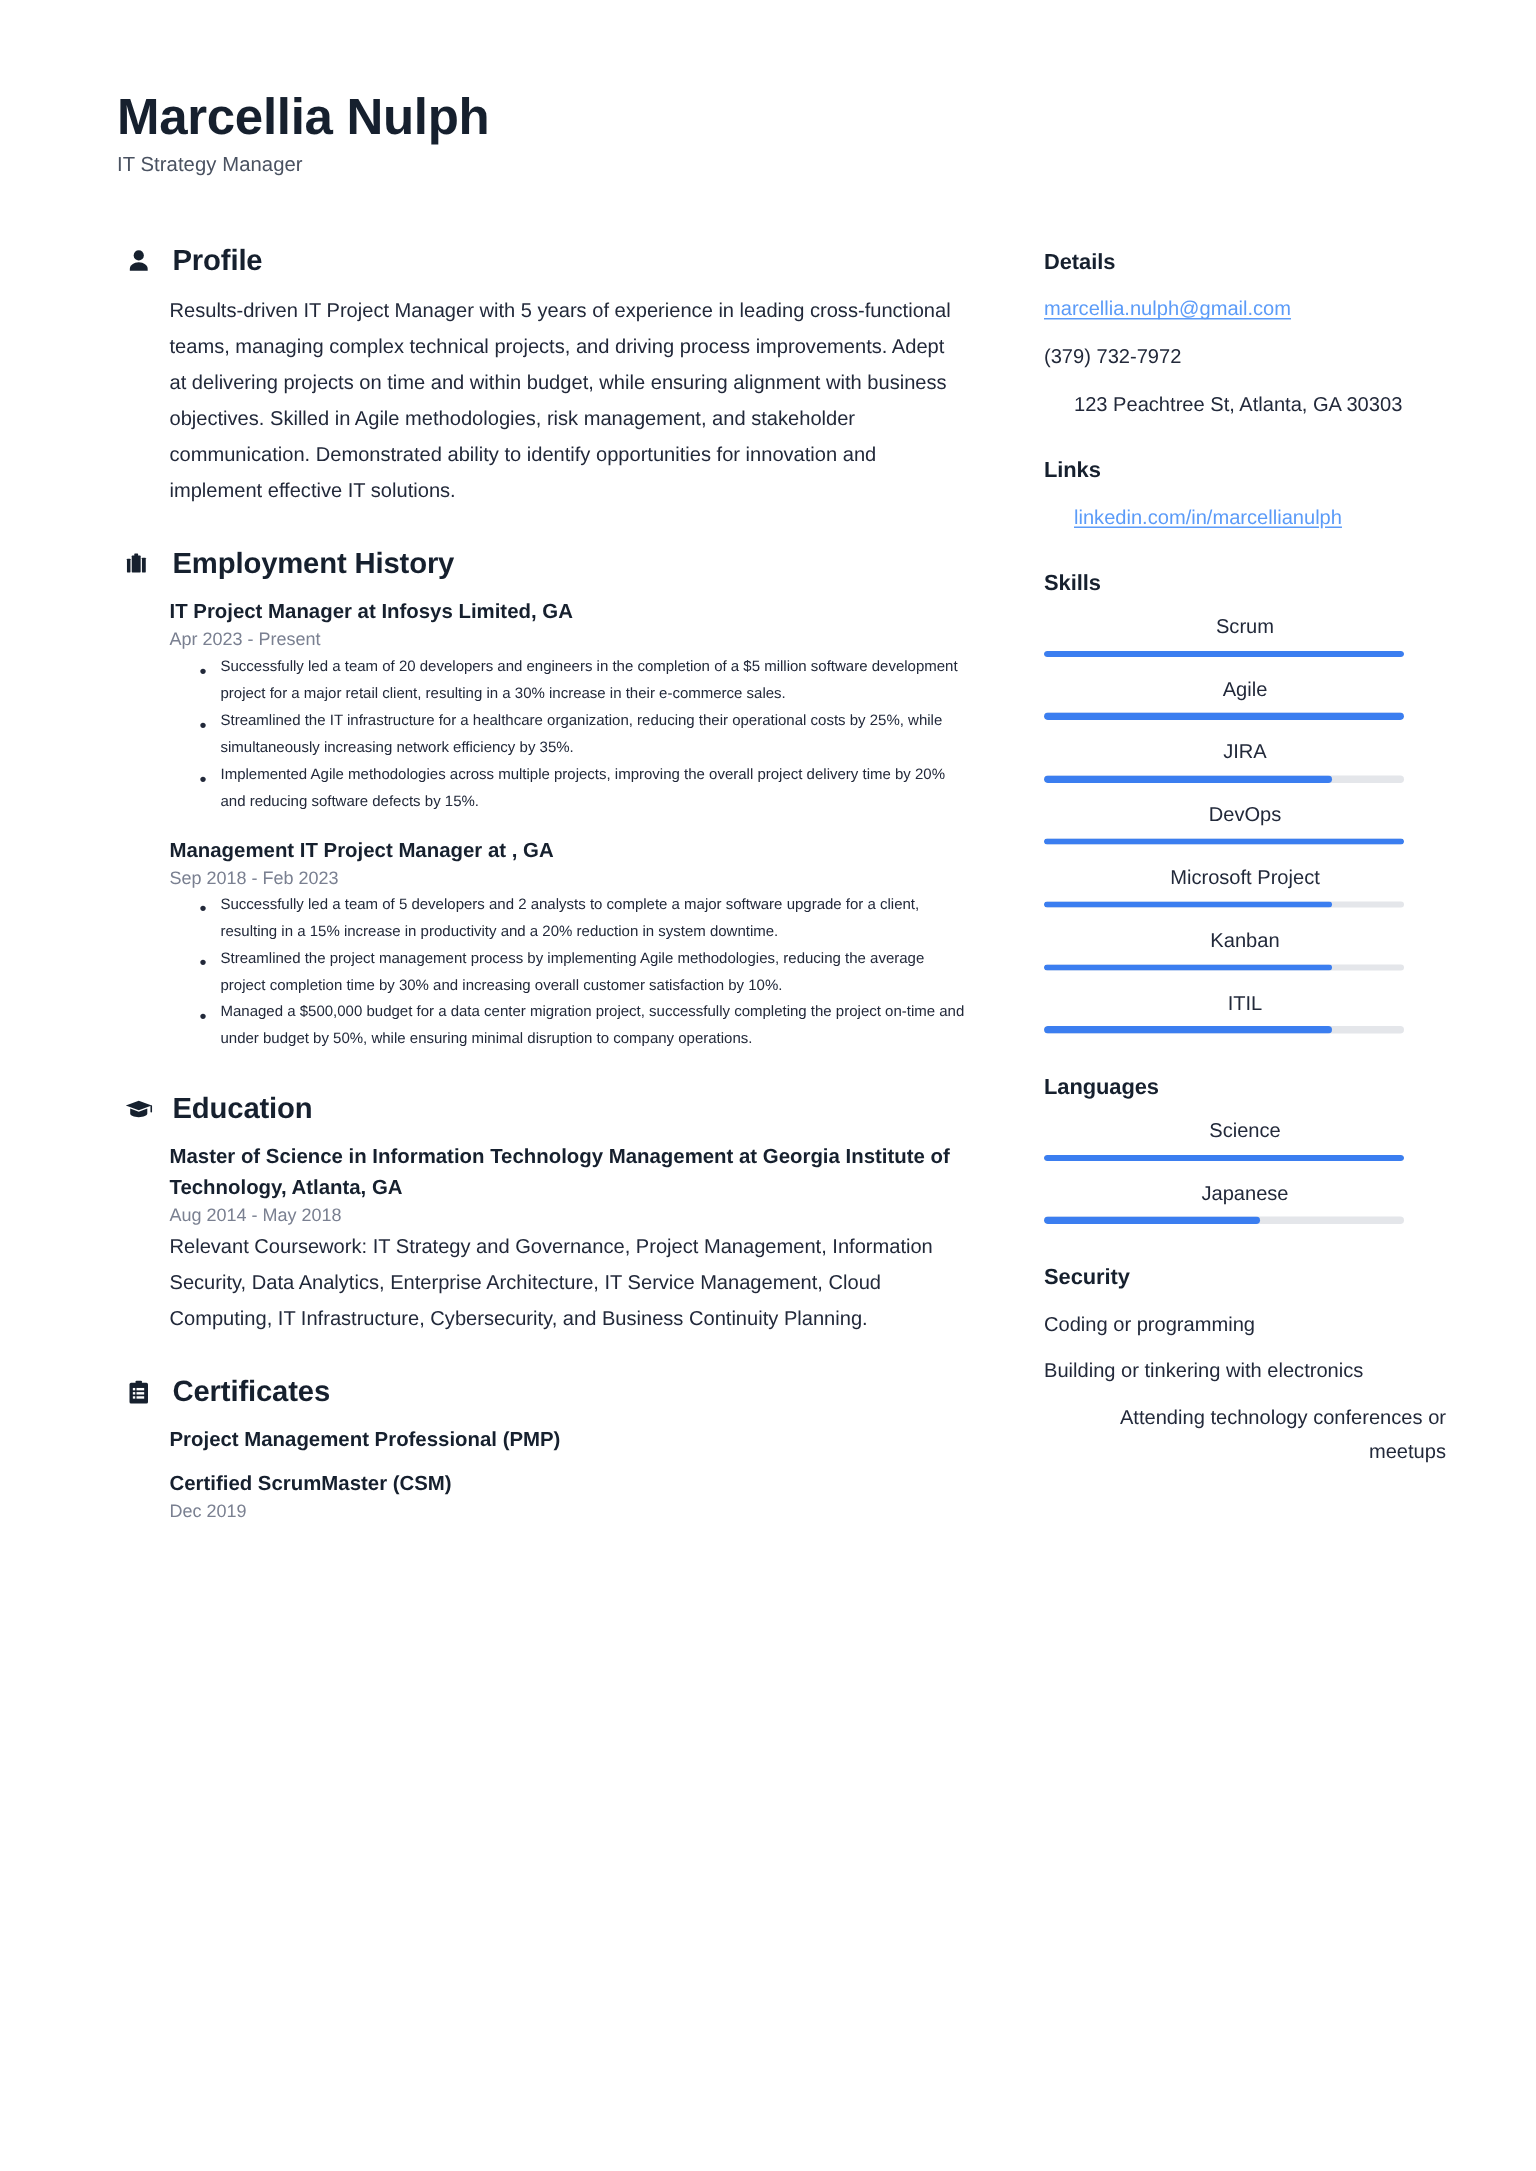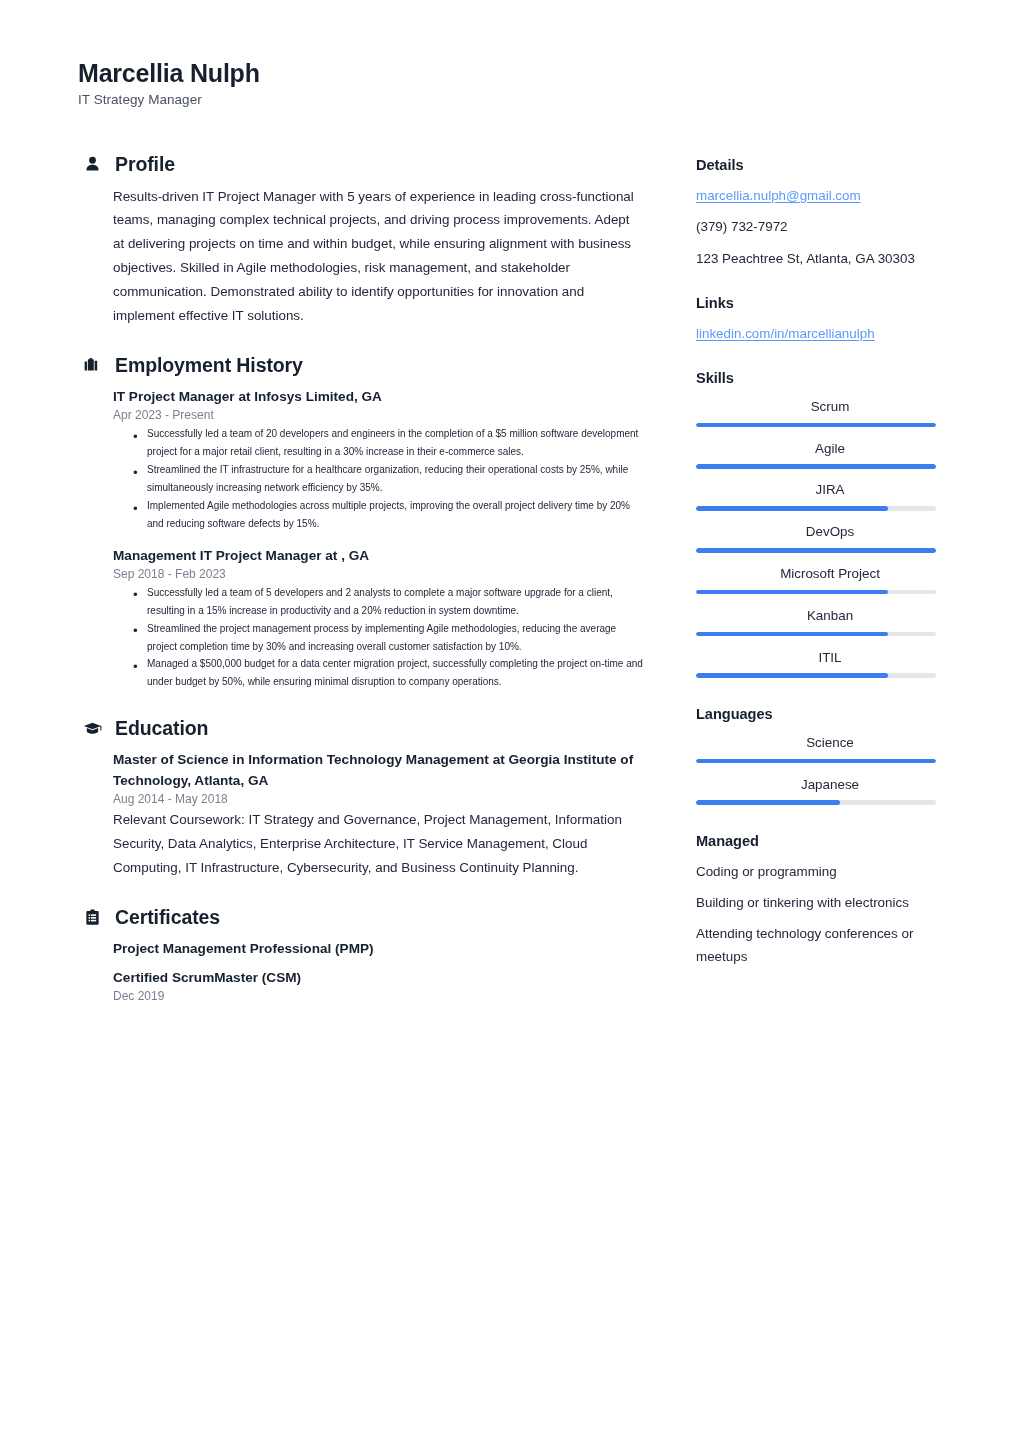--- a/index.html
+++ b/index.html
@@ -21,21 +21,21 @@
     width: 1024px;
     height: 1447px;
     background: #ffffff;
     padding: 58px 60px 0 78px;
   }
 
   
   .header { margin-bottom: 46px; }
 
   .full-name {
-    font-size: 25px;
+    font-size: 34px;
     font-weight: bold;
     letter-spacing: -0.2px;
     color: #16202e;
     line-height: 1.22;
   }
 
   .job-title {
     font-size: 13.5px;
     color: #4a5261;
     margin-top: 3px;
@@ -163,21 +163,21 @@
     font-size: 13.4px;
     line-height: 1.78;
     color: #5b9bf8;
     text-decoration: underline;
     text-underline-offset: 2px;
     display: inline-block;
     cursor: pointer;
   }
 
   .side-item { margin-bottom: 8px; }
-  .side-item:last-child { margin-bottom: 0; }
+  .side-item:last-child { margin-bottom: 0; margin-left: 20px; }
 
   
   .rating { margin-bottom: 11.5px; text-align: center; }
 
   .rating-label {
     font-size: 13.4px;
     color: #22293a;
     line-height: 1.55;
     margin-bottom: 5px;
   }
@@ -195,21 +195,21 @@
     background: #3b7ef0;
     border-radius: 3px;
   }
 
   .hobby-line {
     font-size: 13.4px;
     line-height: 1.72;
     color: #22293a;
     margin-bottom: 8px;
   }
-  .hobby-line:last-child { margin-bottom: 0; }
+  .hobby-line:last-child { margin-bottom: 0; text-align: right; }
 </style>
 </head>
 <body>
 
 <div class="page">
 
   <div class="header">
     <div class="full-name">Marcellia Nulph</div>
     <div class="job-title">IT Strategy Manager</div>
   </div>
@@ -386,21 +386,21 @@
         </div>
         <div class="rating">
           <div class="rating-label">Japanese</div>
           <div class="bar-track" style="background: rgb(228, 230, 234);">
             <div class="bar-fill" style="width: 60%; background: rgb(59, 126, 240);"></div>
           </div>
         </div>
       </div>
 
       <div class="side-block" style="margin-top:28px;">
-        <div class="side-title">Managed</div>
+        <div class="side-title">Security</div>
         <div class="hobby-line">Coding or programming</div>
         <div class="hobby-line">Building or tinkering with electronics</div>
         <div class="hobby-line">Attending technology conferences or meetups</div>
       </div>
 
     </div>
   </div>
 </div>
 
 </body></html>

